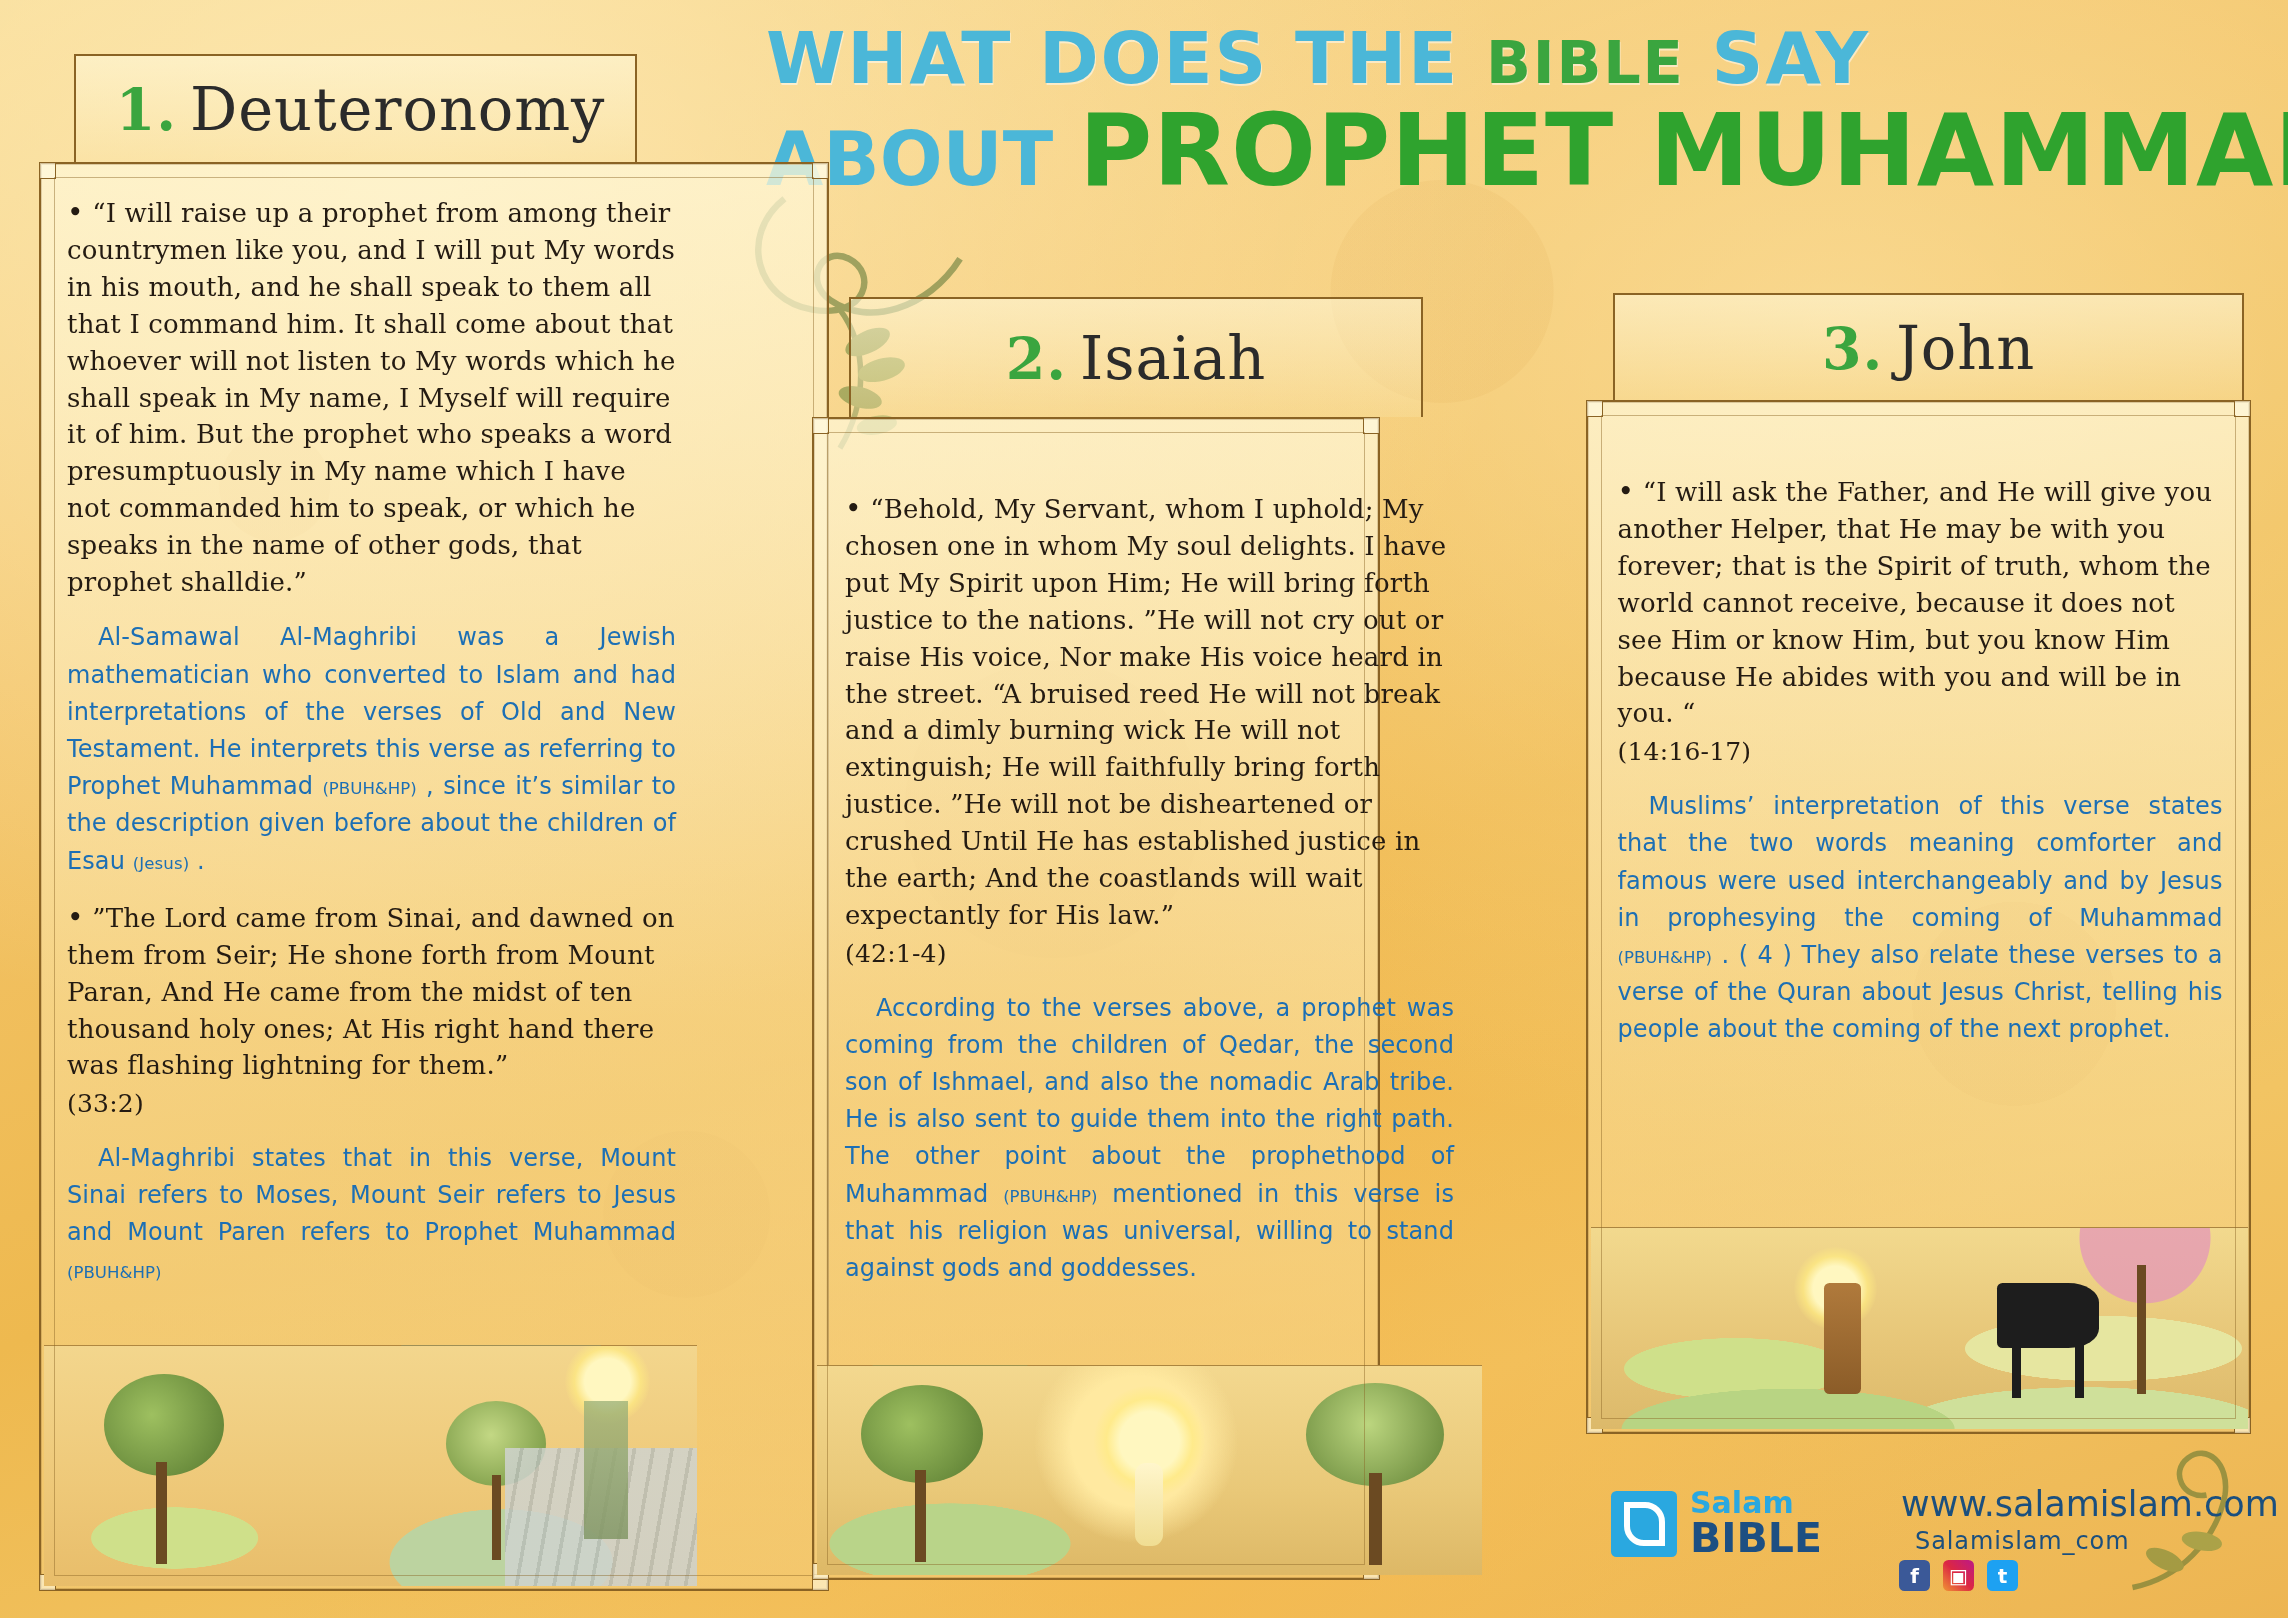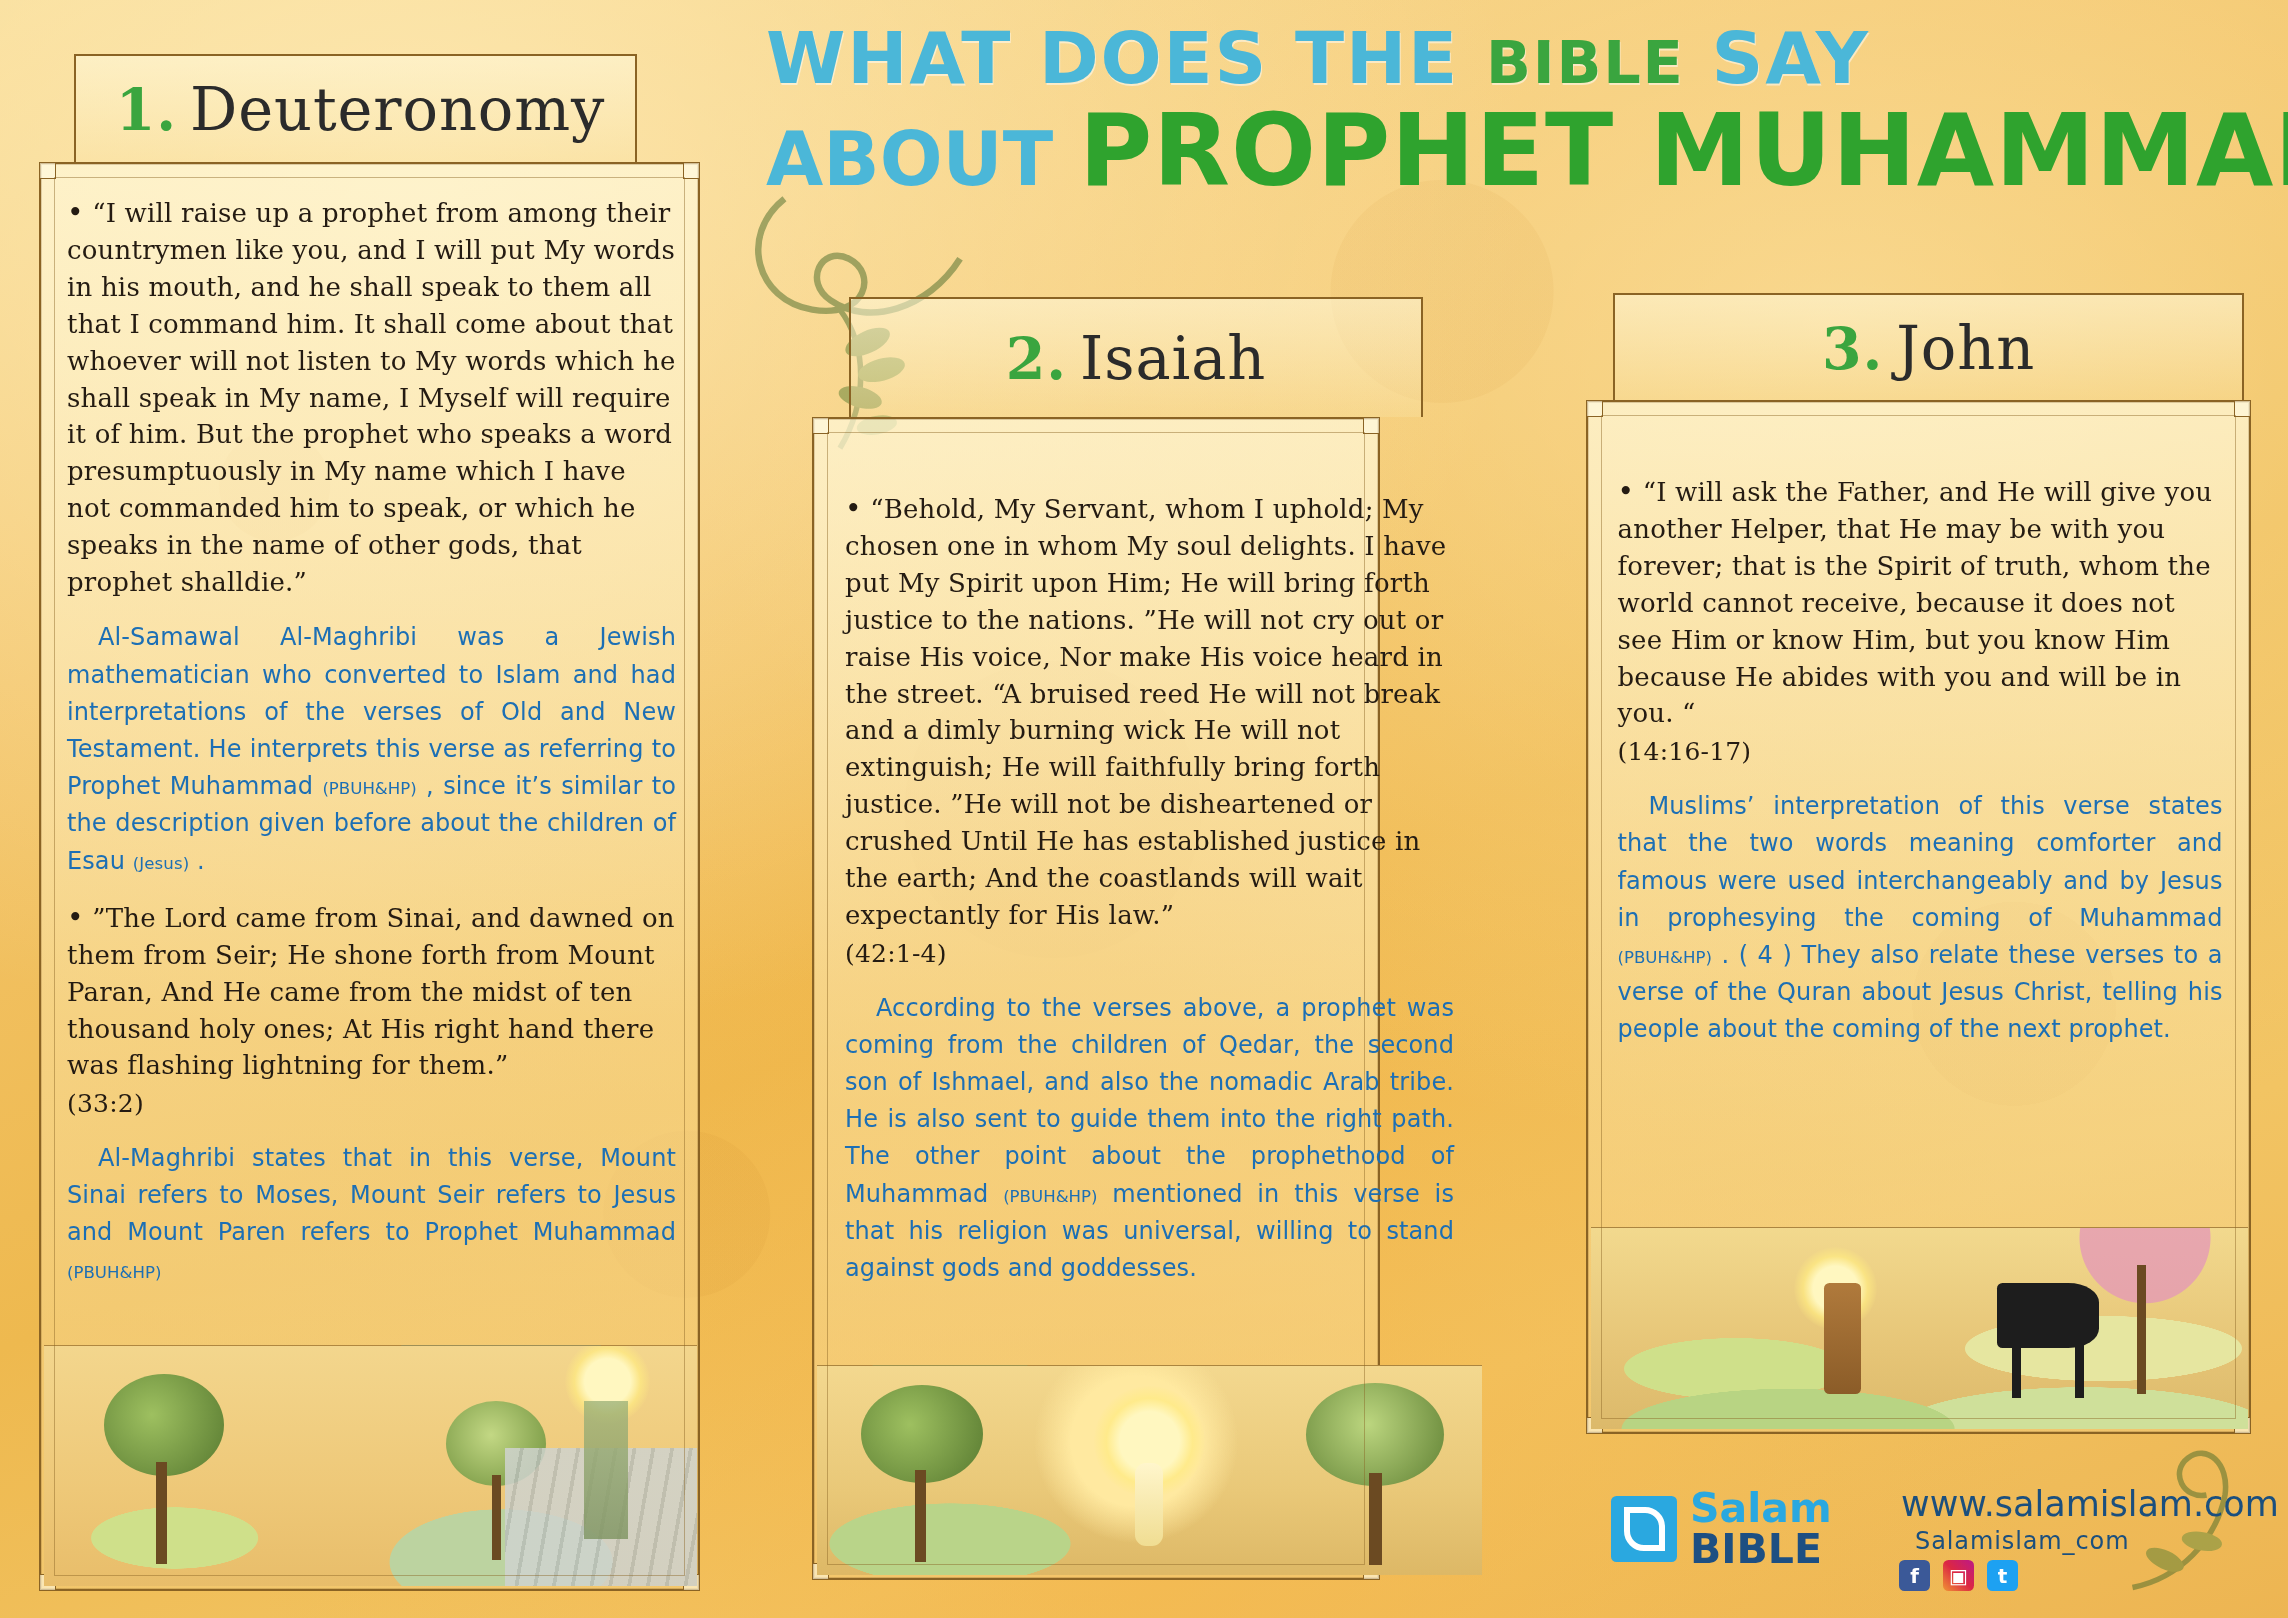--- a/index.html
+++ b/index.html
@@ -169,21 +169,21 @@
     position:absolute;left:1611px;top:1488px;display:flex;align-items:center;gap:13px;
   }
   .brand-mark{
     width:66px;height:66px;background:#2aa8e0;border-radius:5.5px;position:relative;
   }
   .brand-mark:after{
     content:"";position:absolute;left:13px;top:11px;width:41px;height:44px;
     border:6.5px solid #fff;border-radius:0 20px 0 20px;box-sizing:border-box;
   }
   .brand-text{line-height:1;}
-  .brand-salam{font-family:"DejaVu Sans", sans-serif;font-weight:bold;font-size:41px;color:#2aa8e0;}
+  .brand-salam{font-family:"DejaVu Sans", sans-serif;font-weight:bold;font-size:30px;color:#2aa8e0;}
   .brand-islam{font-family:"DejaVu Sans", sans-serif;font-weight:bold;font-size:41px;color:#1d4f82;}
   .site{
     position:absolute;left:1901px;top:1484px;
     font-family:"DejaVu Sans", sans-serif;font-size:35px;color:#1b4f7e;
   }
   .handle{
     position:absolute;left:1915px;top:1527px;
     font-family:"DejaVu Sans", sans-serif;font-size:24px;color:#1b4f7e;letter-spacing:0.9px;
   }
   .socials{position:absolute;left:1899px;top:1560px;display:flex;gap:13px;}
@@ -216,21 +216,21 @@
   <div class="title-block">
     <div class="title-line1"><span>WHAT DOES THE </span><span class="bible">BIBLE</span><span> SAY</span></div>
     <div class="title-line2"><span>ABOUT </span><span class="muh">PROPHET MUHAMMAD</span></div>
   </div>
 
   <div class="tab" style="left:74px;top:54px;width:563px;height:109px;padding-left:10px;">
     <div class="tab-text">
       <span class="tab-num">1.</span><span class="tab-cap">Deuteronomy</span>
     </div>
   </div>
-  <div class="panel" style="left:39px;top:162px;width:661px;height:1429px;">
+  <div class="panel" style="left:39px;top:162px;width:790px;height:1429px;">
     <span class="corner c-tl"></span>
     <span class="corner c-tr"></span>
     <span class="corner c-bl"></span>
     <span class="corner c-br"></span>
 
     <div class="body-text" style="left:26px;top:31px;width:609px;">
       <div class="verse">
         <span class="bullet">•</span>
         <span>“I will raise up a prophet from among their countrymen like you, and I will put My words in his mouth, and he shall speak to them all that I command him. It shall come about that whoever will not listen to My words which he shall speak in My name, I Myself will require it of him. But the prophet who speaks a word presumptuously in My name which I have not commanded him to speak, or which he speaks in the name of other gods, that prophet shalldie.”</span>
       </div>

